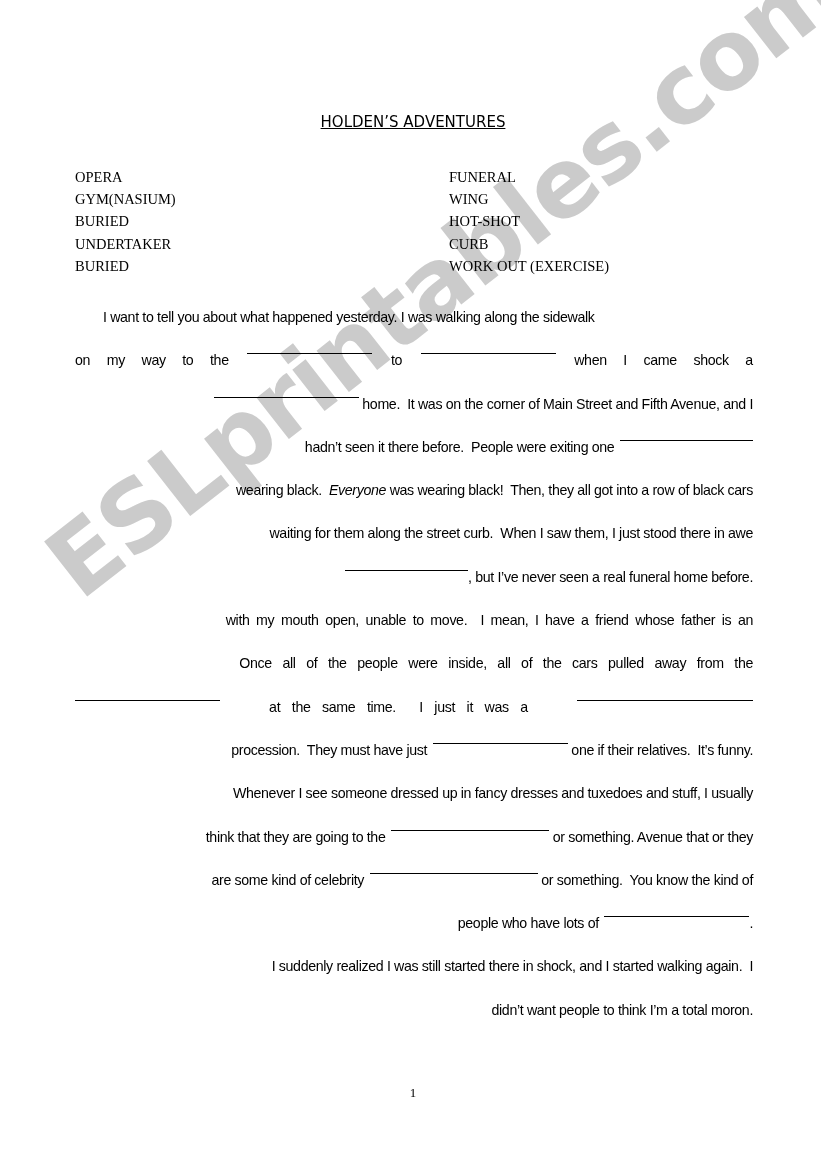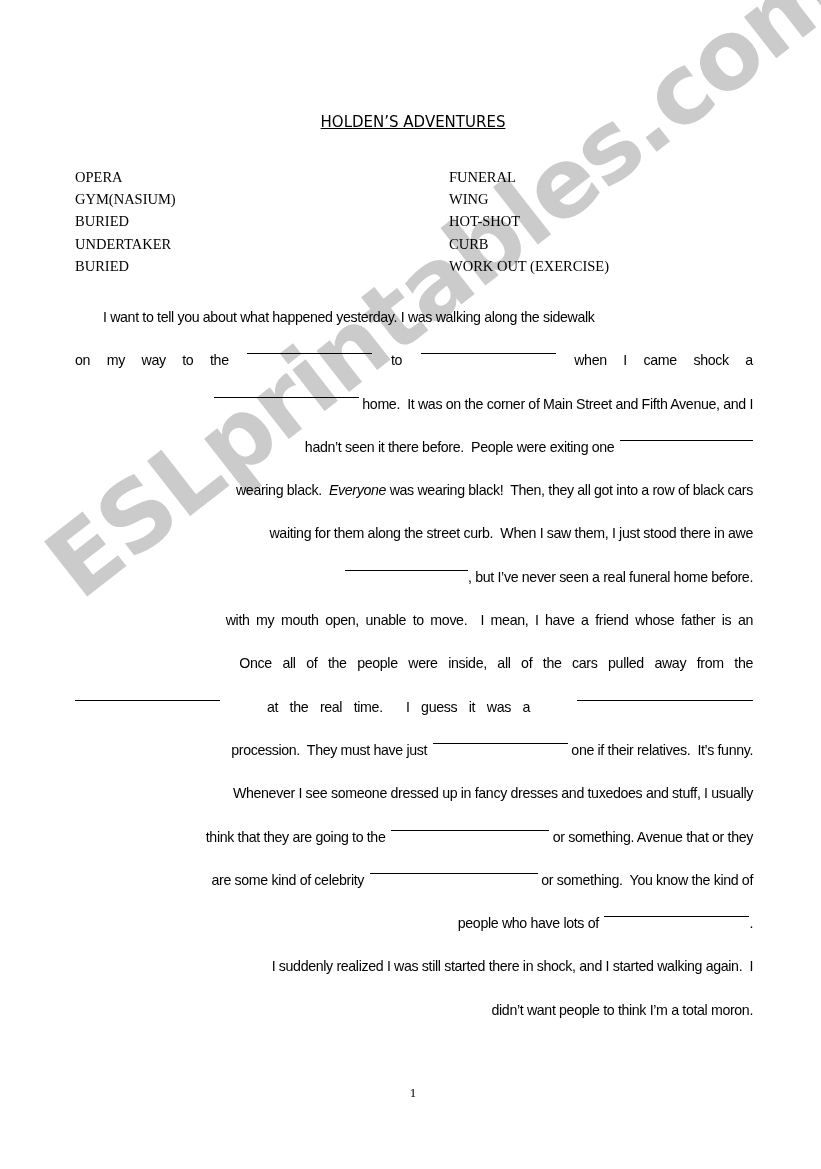--- a/index.html
+++ b/index.html
@@ -89,21 +89,21 @@
     </div>
     <div class="line noj">
       <span style="white-space:pre;word-spacing:3px">with my mouth open, unable to move.  I mean, I have a friend whose father is an</span>
     </div>
 
     <div class="line indent noj">
       <span style="white-space:pre;word-spacing:7px">Once all of the people were inside, all of the cars pulled away from the</span>
     </div>
     <div class="line">
       <span class="blank" style="width:145px;margin-left:0"></span>
-      <span style="white-space:pre;word-spacing:8px">at the real time.  I guess it was a</span>
+      <span style="white-space:pre;word-spacing:8px">at the same time.  I just it was a</span>
       <span class="blank" style="width:176px;margin-right:0"></span>
     </div>
     <div class="line noj">
       <span style="white-space:pre">procession.  They must have just </span>
       <span class="blank" style="width:135px"></span>
       <span style="white-space:pre"> one if their relatives.  It’s funny.</span>
     </div>
     <div class="line noj">
       <span style="white-space:pre">Whenever I see someone dressed up in fancy dresses and tuxedoes and stuff, I usually</span>
     </div>

